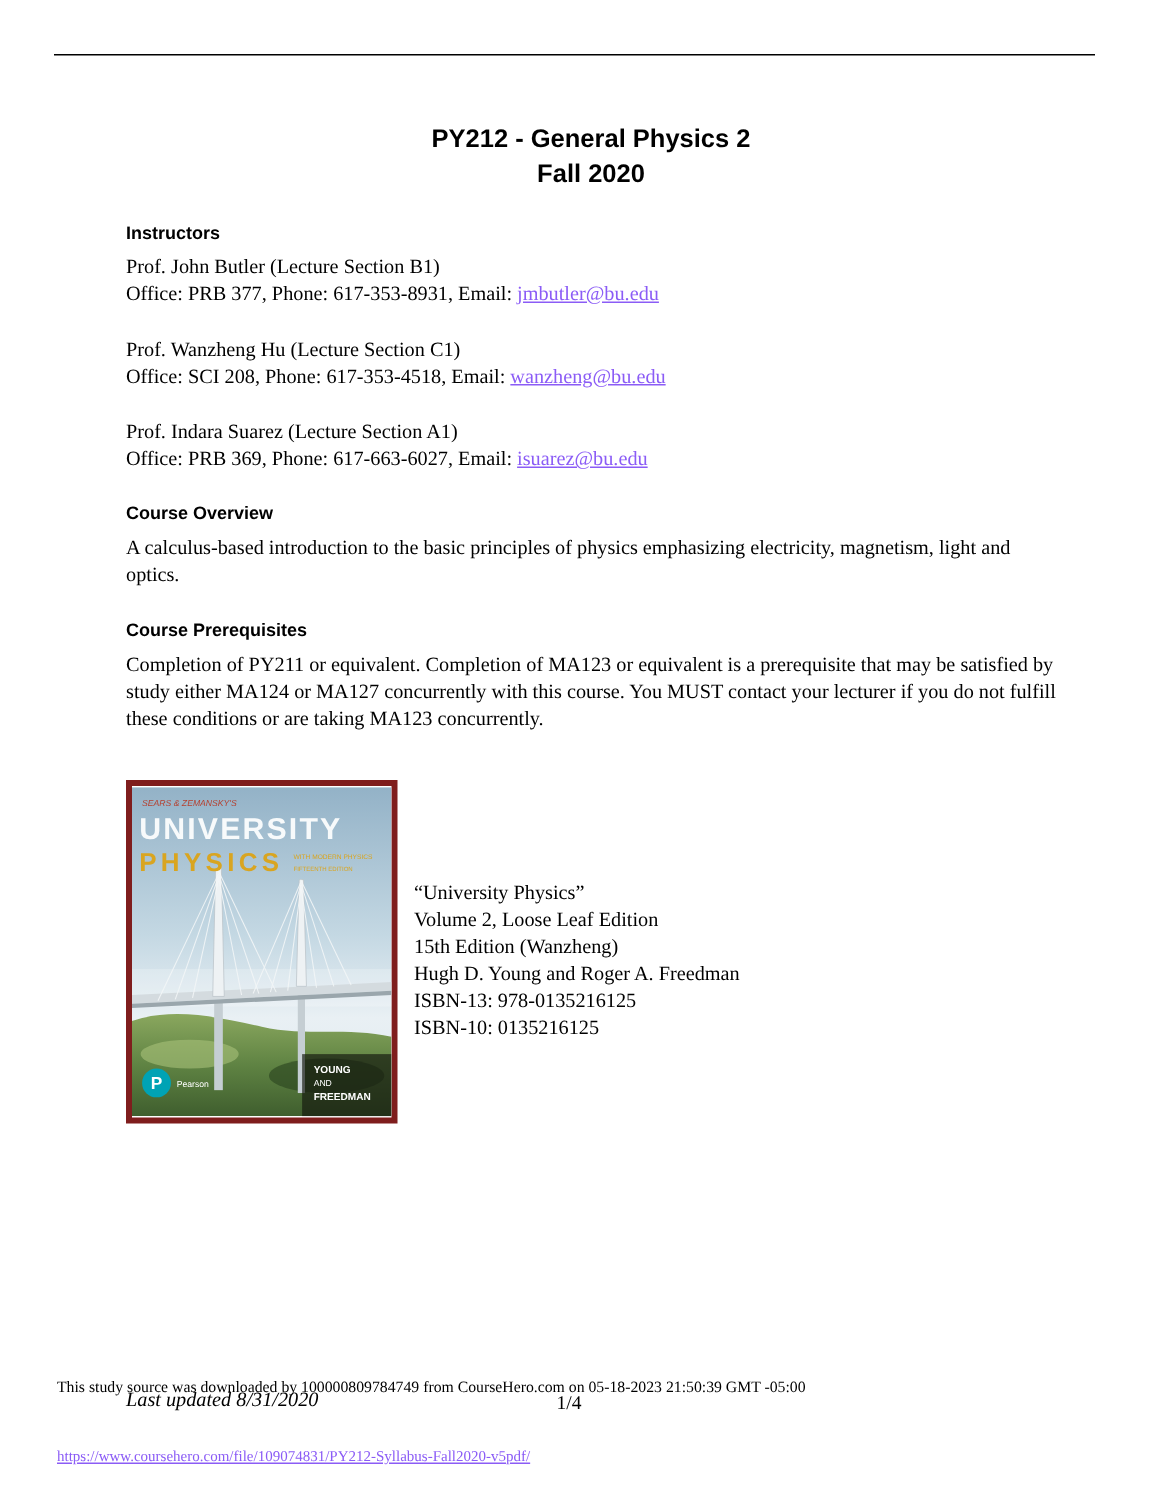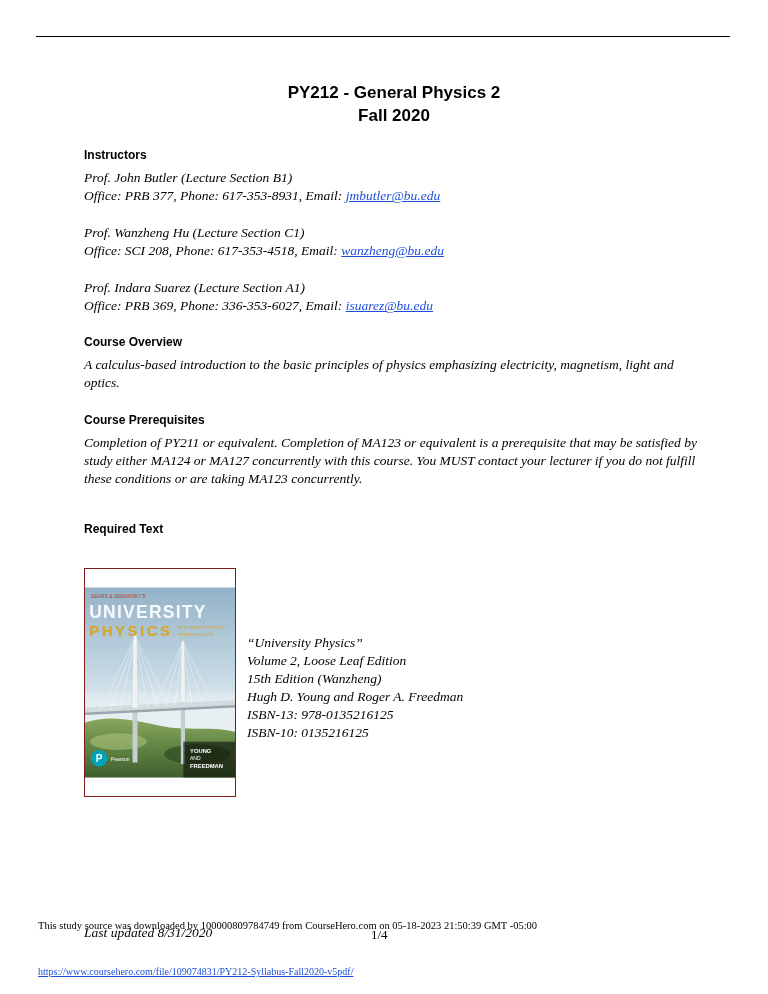--- a/index.html
+++ b/index.html
@@ -14,26 +14,26 @@
   .content { position:absolute; left:84px; top:82px; width:620px; font-size:13.5px; }
   .doc-title {
     font-family:"Liberation Sans", sans-serif; font-weight:bold; font-size:17px;
     text-align:center; line-height:1.35; margin:0 0 6px 0;
   }
   .section-heading {
     font-family:"Liberation Sans", sans-serif; font-weight:bold; font-size:12px;
     margin:20px 0 7px 0;
   }
   .section-heading.big-gap { margin-top:34px; }
-  p { margin:0; line-height:1.34;font-style:italic; }
+  p { margin:0; line-height:1.34; }
   .instructor-block { margin-bottom:19px; }
-  a { color:#1d4ed8; text-decoration:underline; cursor:pointer; }
+  a { color:#8b5cf6; text-decoration:underline; cursor:pointer; }
   .book-row { display:flex; margin-top:32px; }
   .book-cover {
-    width:152px; height:229px; flex:none; border:1px solid #7f1d1d; box-sizing:border-box;
+    width:181px; height:229px; flex:none; border:4px solid #7f1d1d; box-sizing:border-box;
   }
   .book-cover svg { display:block; width:100%; height:100%; }
   .book-info { margin-left:11px; padding-top:66px; line-height:1.42; }
   
   .last-updated {
     position:absolute; left:84px; top:925px; font-style:italic; font-size:13.5px;text-align:right;
   }
   .page-number { position:absolute; left:371px; top:927px; font-size:13px; }
   .download-notice {
     position:absolute; left:38px; top:920px; font-size:10.5px; white-space:nowrap;
@@ -62,30 +62,29 @@
       <p><span>Office: PRB 377, Phone: 617-353-8931, Email: </span><a>jmbutler@bu.edu</a></p>
     </div>
 
     <div class="instructor-block">
       <p>Prof. Wanzheng Hu (Lecture Section C1)</p>
       <p><span>Office: SCI 208, Phone: 617-353-4518, Email: </span><a>wanzheng@bu.edu</a></p>
     </div>
 
     <div class="instructor-block">
       <p>Prof. Indara Suarez (Lecture Section A1)</p>
-      <p><span>Office: PRB 369, Phone: 336-353-6027, Email: </span><a>isuarez@bu.edu</a></p>
+      <p><span>Office: PRB 369, Phone: 617-663-6027, Email: </span><a>isuarez@bu.edu</a></p>
     </div>
 
     <div class="section-heading">Course Overview</div>
     <p>A calculus-based introduction to the basic principles of physics emphasizing electricity, magnetism, light and optics.</p>
 
     <div class="section-heading">Course Prerequisites</div>
     <p>Completion of PY211 or equivalent. Completion of MA123 or equivalent is a prerequisite that may be satisfied by study either MA124 or MA127 concurrently with this course. You MUST contact your lecturer if you do not fulfill these conditions or are taking MA123 concurrently.</p>
 
-    <div class="section-heading big-gap">Required Text</div>
 
     <div class="book-row">
 
       <div class="book-cover">
         <svg viewBox="0 0 180 228" xmlns="http://www.w3.org/2000/svg">
           <defs>
             <linearGradient id="sky" x1="0" y1="0" x2="0" y2="1">
               <stop offset="0" stop-color="#93b2c7"></stop>
               <stop offset="0.45" stop-color="#c4d8e3"></stop>
               <stop offset="0.7" stop-color="#e9f0f4"></stop>

